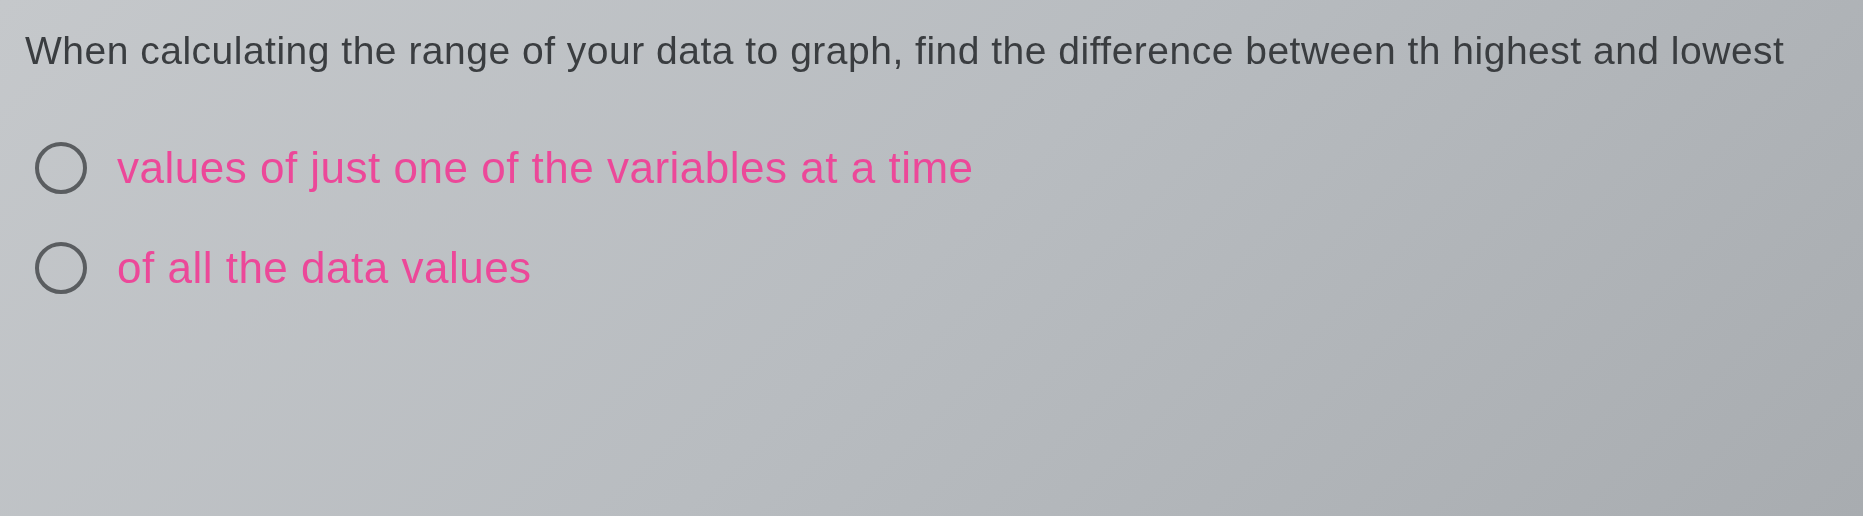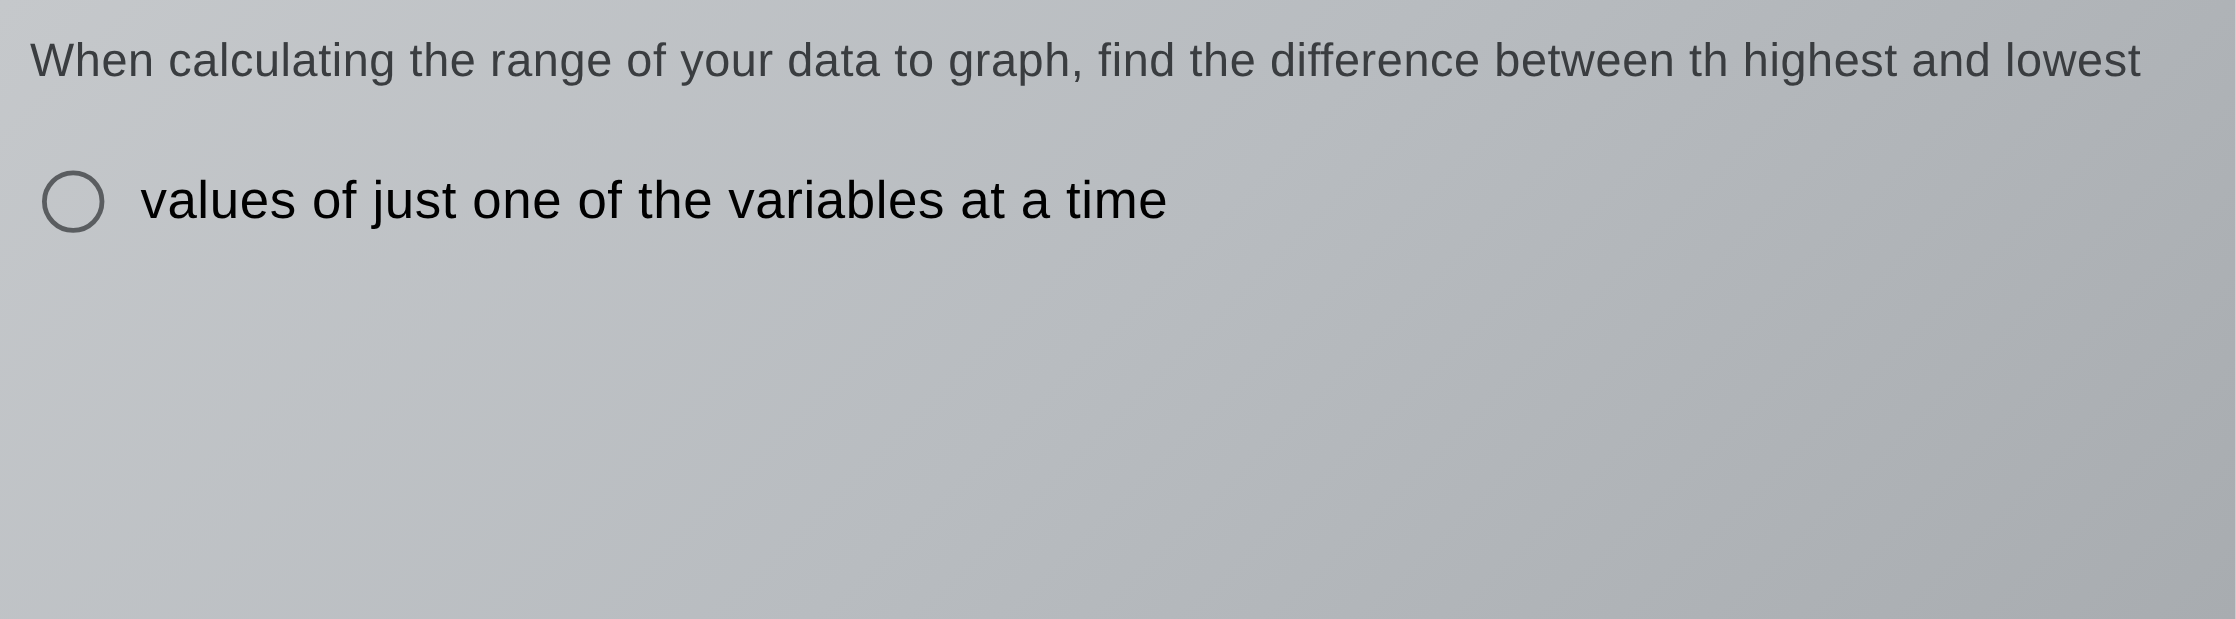--- a/index.html
+++ b/index.html
@@ -38,29 +38,33 @@
       width: 52px;
       height: 52px;
       border: 4px solid #5a5d60;
       border-radius: 50%;
       background: transparent;
       flex-shrink: 0;
       cursor: pointer;
     }
     .option-label {
       font-size: 44px;
-      color: #000000;
+      color: #ec4899;
       letter-spacing: 0.5px;
     }
   </style>
 </head>
 <body>
 
 <div class="question-text">
   <span>When calculating the range of your data to graph, find the difference between th highest and lowest</span>
 </div>
 
 <div class="options-container">
   <div class="option-row">
     <div class="radio-circle"></div>
     <span class="option-label">values of just one of the variables at a time</span>
   </div>
+  <div class="option-row">
+    <div class="radio-circle"></div>
+    <span class="option-label">of all the data values</span>
+  </div>
 </div>
 
 </body></html>

